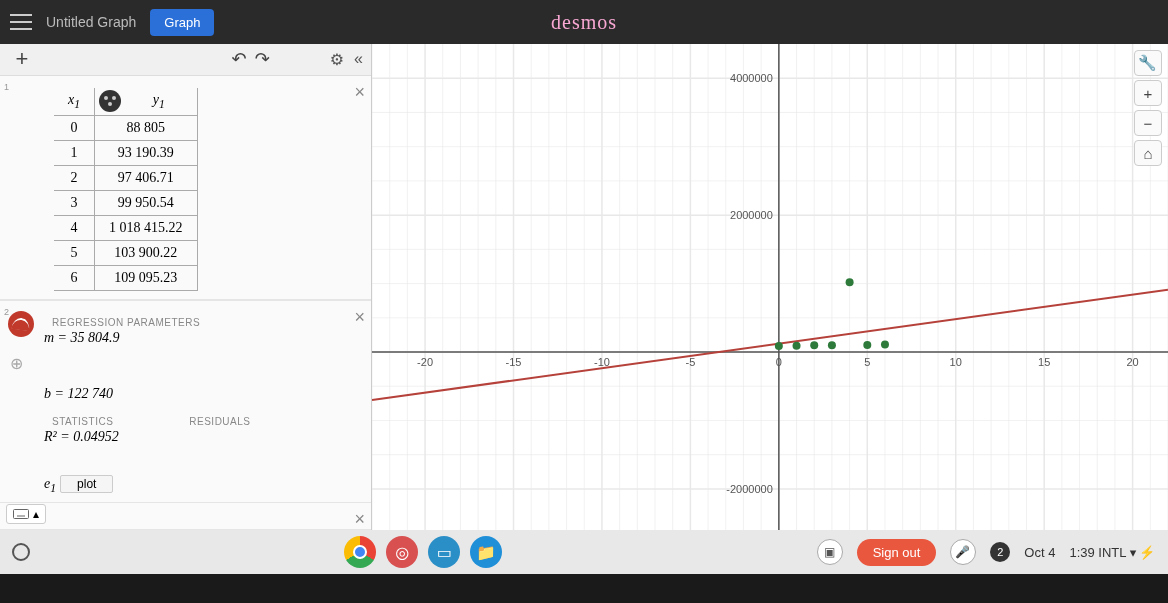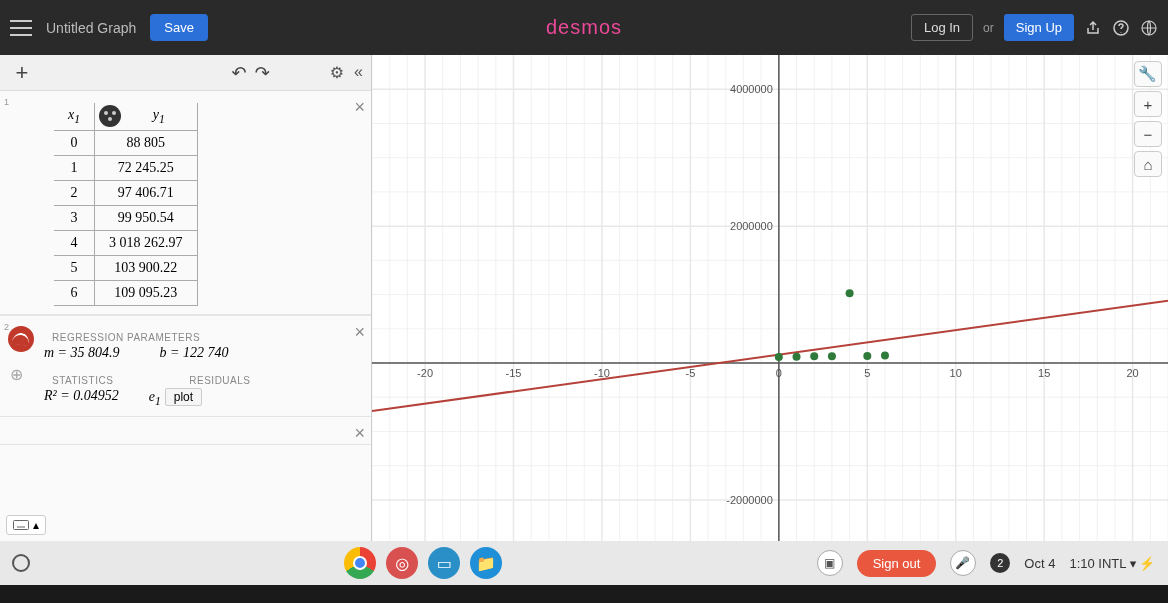--- a/index.html
+++ b/index.html
@@ -1,24 +1,24 @@
 <!DOCTYPE html>
 <html><head>
 <meta charset="utf-8">
 <style>
   * { box-sizing: border-box; margin: 0; padding: 0; }
   body { font-family: Arial, Helvetica, sans-serif; width: 1168px; height: 603px; background: #1a1a1a; overflow: hidden; position: relative; }
   
   
-  .topbar { height: 55px; background: #2a2a2a; display: flex; align-items: center; padding: 0 10px; color: #ddd; position: relative; }
+  .topbar { height: 44px; background: #2a2a2a; display: flex; align-items: center; padding: 0 10px; color: #ddd; position: relative; }
   .hamburger { width: 22px; height: 16px; display: flex; flex-direction: column; justify-content: space-between; cursor: pointer; margin-right: 14px; }
   .hamburger span { height: 2px; background: #ccc; }
   .title { font-size: 14px; color: #bbb; margin-right: 14px; }
   .save-btn { background: #2b6fd8; color: #fff; border: none; border-radius: 4px; padding: 6px 14px; font-size: 13px; cursor: pointer; }
-  .brand { position: absolute; left: 50%; transform: translateX(-50%); font-size: 20px; color: #ec4899; letter-spacing: 1px; }
+  .brand { position: absolute; left: 50%; transform: translateX(-50%); font-size: 20px; color: #f9a8d4; letter-spacing: 1px; font-family: Liberation Serif, serif; }
   .right-group { margin-left: auto; display: flex; align-items: center; gap: 10px; }
   .login-btn { background: transparent; border: 1px solid #666; color: #ddd; padding: 5px 12px; border-radius: 3px; font-size: 13px; cursor: pointer; }
   .or { font-size: 12px; color: #999; }
   .signup-btn { background: #2b6fd8; color: #fff; border: none; padding: 6px 12px; border-radius: 3px; font-size: 13px; cursor: pointer; }
   .top-icon { width: 18px; height: 18px; color: #ccc; cursor: pointer; display:flex; align-items:center; justify-content:center; }
   
   
   .main { display: flex; height: 486px; background: #fff; }
   
   
@@ -41,22 +41,22 @@
   .data-table th { font-style: italic; font-weight: normal; border-top: none; }
   .data-table th:first-child, .data-table td:first-child { border-left: none; }
   .points-icon { display: inline-block; width: 22px; height: 22px; border-radius: 50%; background: #333; vertical-align: middle; margin: 0 2px; position: relative; }
   .points-icon::before { content:''; position:absolute; width:4px; height:4px; background:#ccc; border-radius:50%; top:6px; left:5px; box-shadow: 8px 0 #ccc, 4px 6px #ccc; }
   
   
   .reg-icon { width: 26px; height: 26px; border-radius: 50%; background: #c0392b; position: absolute; left: 8px; top: 10px; }
   .reg-icon::before { content:''; position:absolute; width:18px; height:10px; border-top:2.5px solid #fff; border-radius: 50% 50% 0 0 / 100% 100% 0 0; top:7px; left:4px; transform: rotate(8deg); }
   .reg-formula { font-family: 'Times New Roman', serif; font-size: 18px; font-style: italic; }
   .reg-sub { font-size: 10px; color: #888; text-transform: uppercase; letter-spacing: 0.5px; margin-top: 8px; padding-left: 8px; }
-  .reg-vals { font-family: 'Times New Roman', serif; font-style: italic; font-size: 14px; display: flex; gap: 40px; margin-top: 2px; }
-  .plot-btn { border: 1px solid #ccc; background: #f5f5f5; padding: 1px 8px; font-size: 12px; border-radius: 2px; margin-left: 4px; cursor: pointer; font-style: normal; }
+  .reg-vals { font-family: 'Times New Roman', serif; font-style: italic; font-size: 14px; display: flex; gap: 40px; margin-top: 2px; flex-direction: column; }
+  .plot-btn { border: 1px solid #ccc; background: #f5f5f5; padding: 1px 16px; font-size: 12px; border-radius: 2px; margin-left: 4px; cursor: pointer; font-style: normal; }
   
   .kbd-btn { position: absolute; bottom: 6px; left: 6px; border: 1px solid #ccc; border-radius: 3px; padding: 2px 6px; background: #fff; cursor: pointer; font-size: 12px; display:flex; align-items:center; gap:4px; }
   
   .mag { position:absolute; left:10px; top:310px; color:#aaa; font-size:16px; cursor:pointer; }
   
   
   .graph { flex: 1; position: relative; background: #fff; overflow: hidden; }
   .graph svg { width: 100%; height: 100%; }
   .side-ctrl { position: absolute; right: 6px; top: 6px; display: flex; flex-direction: column; gap: 4px; }
   .side-ctrl button { width: 28px; height: 26px; border: 1px solid #ccc; background: #fafafa; border-radius: 4px; cursor: pointer; font-size: 15px; color:#444; }
@@ -73,44 +73,22 @@
 </head>
 <body>
 
 <div class="topbar">
   <div class="hamburger">
       <span></span>
       <span></span>
       <span></span>
     </div>
   <div class="title">Untitled Graph</div>
-  <button class="save-btn">Save</button>
+  <button class="save-btn">Graph</button>
   <div class="brand">desmos</div>
-  <div class="right-group">
-    <button class="login-btn">Log In</button>
-    <span class="or">or</span>
-    <button class="signup-btn">Sign Up</button>
-    <span class="top-icon">
-      <svg width="16" height="16" viewBox="0 0 16 16" fill="none" stroke="currentColor" stroke-width="1.5">
-          <path d="M3 8v5h10V8M8 2v8M5 5l3-3 3 3"></path>
-        </svg>
-    </span>
-    <span class="top-icon">
-      <svg width="16" height="16" viewBox="0 0 16 16" fill="none" stroke="currentColor" stroke-width="1.5">
-          <circle cx="8" cy="8" r="7"></circle>
-          <path d="M6 6a2 2 0 114 0c0 1-2 1.5-2 3M8 12v.5"></path>
-        </svg>
-    </span>
-    <span class="top-icon">
-      <svg width="16" height="16" viewBox="0 0 16 16" fill="none" stroke="currentColor" stroke-width="1.2">
-          <circle cx="8" cy="8" r="7"></circle>
-          <path d="M1 8h14M8 1c2 2 2 12 0 14M8 1c-2 2-2 12 0 14"></path>
-        </svg>
-    </span>
-  </div>
 </div>
 
 <div class="main">
 
   <div class="sidebar">
     <div class="sb-top">
       <div class="add-btn">+</div>
       <div class="undo-redo">
         <span>↶</span>
         <span>↷</span>
@@ -134,33 +112,33 @@
             </th>
           </tr>
         </thead>
         <tbody id="table-body">
             <tr>
               <td>0</td>
               <td>88 805</td>
             </tr>
             <tr>
               <td>1</td>
-              <td>72 245.25</td>
+              <td>93 190.39</td>
             </tr>
             <tr>
               <td>2</td>
               <td>97 406.71</td>
             </tr>
             <tr>
               <td>3</td>
               <td>99 950.54</td>
             </tr>
             <tr>
               <td>4</td>
-              <td>3 018 262.97</td>
+              <td>1 018 415.22</td>
             </tr>
             <tr>
               <td>5</td>
               <td>103 900.22</td>
             </tr>
             <tr>
               <td>6</td>
               <td>109 095.23</td>
             </tr>
           </tbody>
@@ -306,14 +284,14 @@
       </div>
     <div class="dock-icon" style="background:#d85050;">◎</div>
     <div class="dock-icon" style="background:#2b8fc7;">▭</div>
     <div class="dock-icon" style="background:#1f8fd8;">📁</div>
   </div>
   <div class="circle-btn">▣</div>
   <button class="signout">Sign out</button>
   <div class="circle-btn">🎤</div>
   <div class="badge2">2</div>
   <span>Oct 4</span>
-  <span><span>1:10</span> <span>INTL</span> ▾ ⚡</span>
+  <span><span>1:39</span> <span>INTL</span> ▾ ⚡</span>
 </div>
 
 </body></html>

